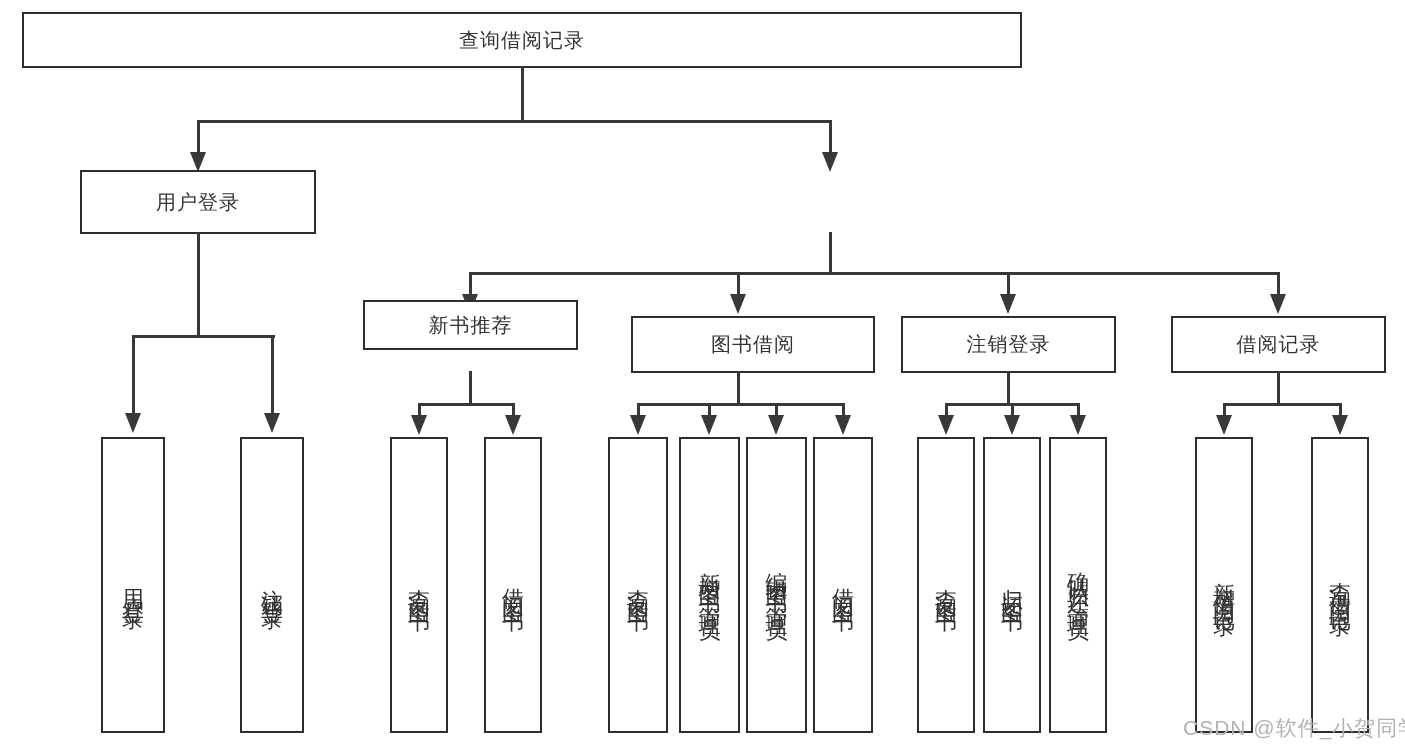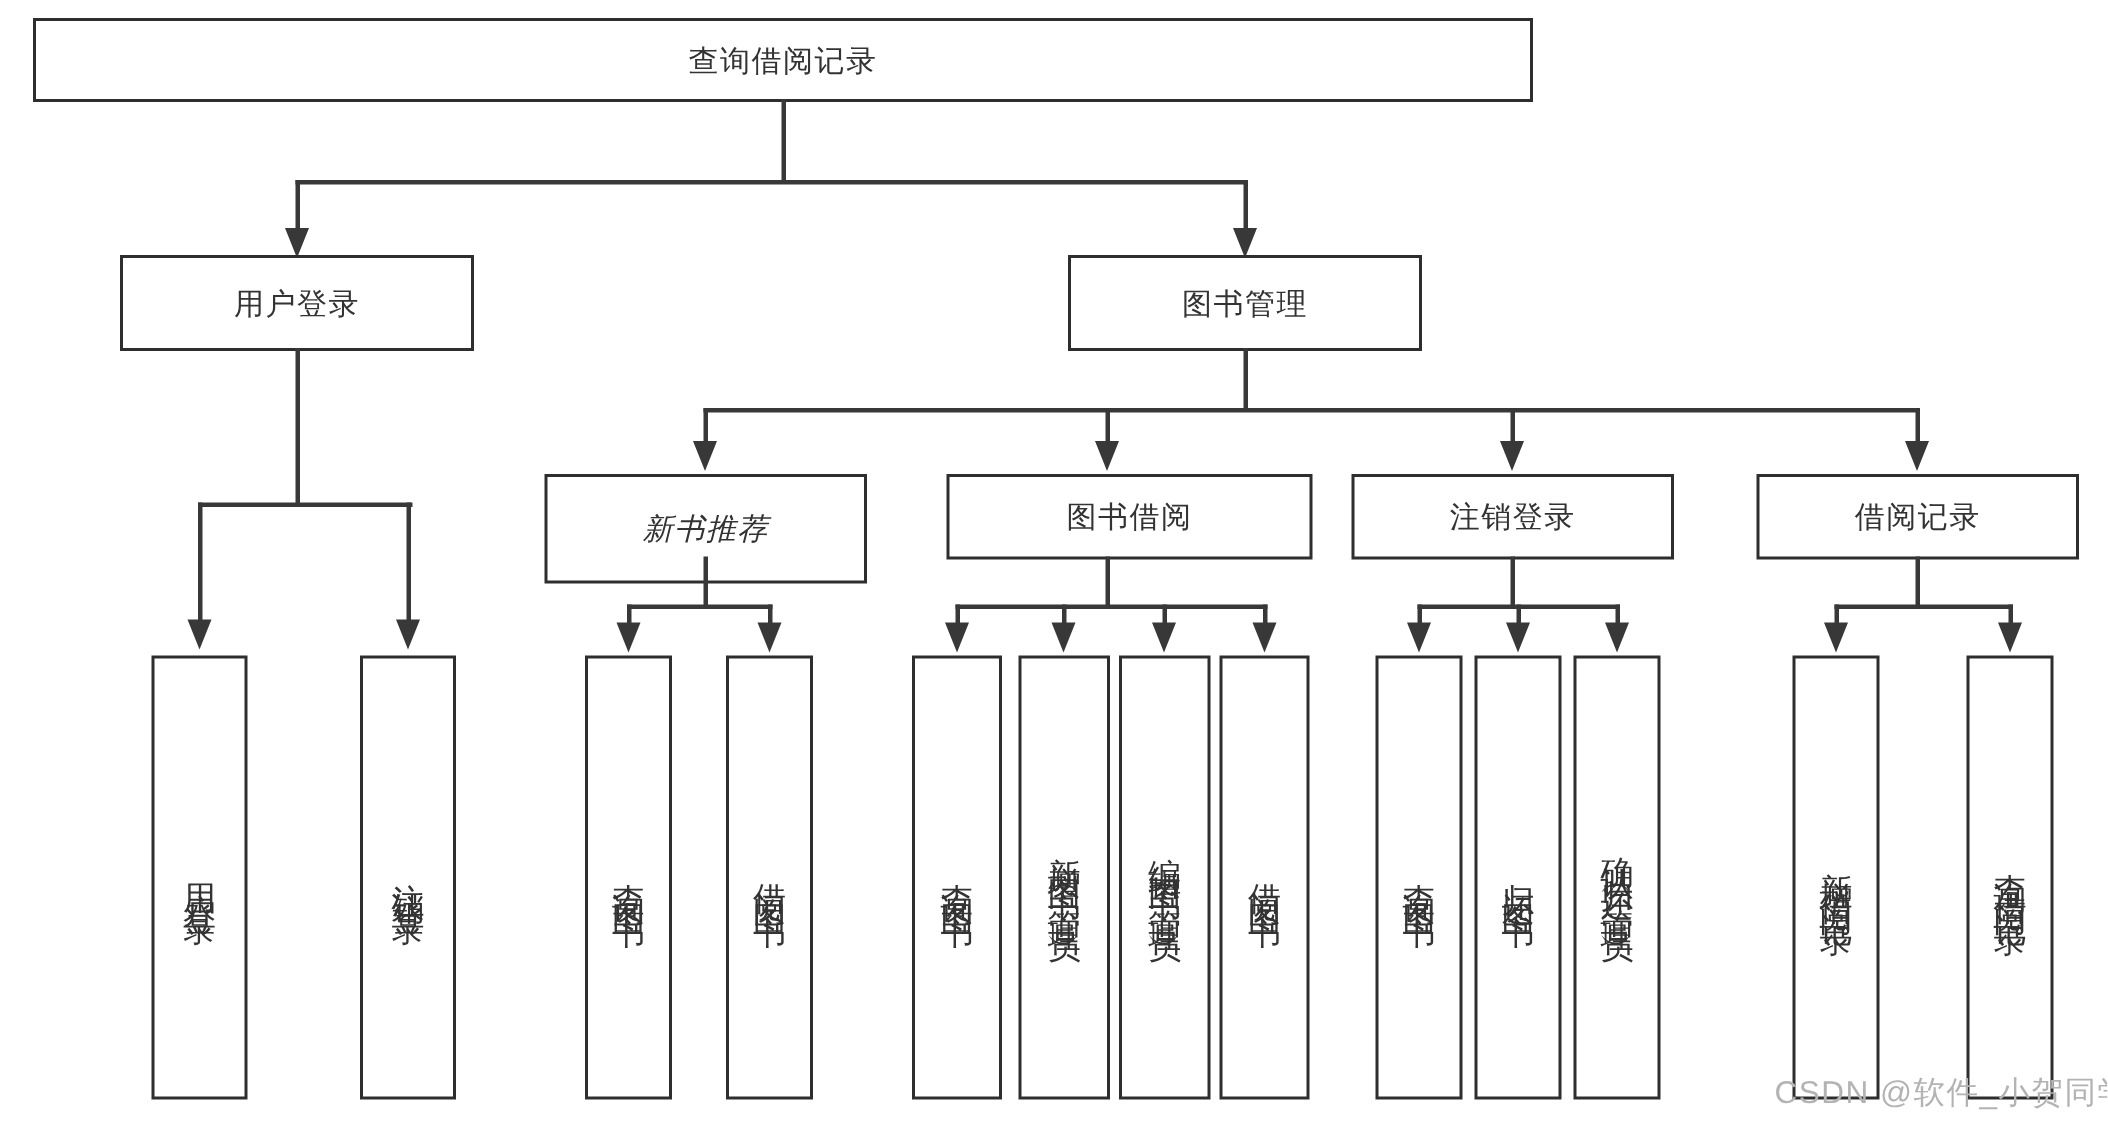--- a/index.html
+++ b/index.html
@@ -67,43 +67,40 @@
   <div class="vline" style="left:520.5px;top:66px;height:54px;"></div>
   <div class="hline" style="left:196.5px;top:120px;width:635px;"></div>
   <div class="vline" style="left:196.5px;top:120px;height:34px;"></div>
   <div class="arrow" style="left:190px;top:152px;"></div>
   <div class="vline" style="left:828.5px;top:120px;height:34px;"></div>
   <div class="arrow" style="left:822px;top:152px;"></div>
 
   <div class="box" style="left:80px;top:170px;width:236px;height:64px;">
     <span>用户登录</span>
   </div>
-  <div class="box" style="left:712px;top:170px;width:236px;height:64px;">
-    <span>图书管理</span>
-  </div>
 
   <div class="vline" style="left:196.5px;top:232px;height:105px;"></div>
   <div class="hline" style="left:131.5px;top:335px;width:143px;"></div>
   <div class="vline" style="left:131.5px;top:335px;height:80px;"></div>
   <div class="arrow" style="left:125px;top:413px;"></div>
   <div class="vline" style="left:270.5px;top:335px;height:80px;"></div>
   <div class="arrow" style="left:264px;top:413px;"></div>
 
   <div class="vline" style="left:828.5px;top:232px;height:42px;"></div>
   <div class="hline" style="left:469px;top:272px;width:811px;"></div>
   <div class="vline" style="left:469px;top:272px;height:24px;"></div>
   <div class="arrow" style="left:462px;top:294px;"></div>
   <div class="vline" style="left:737px;top:272px;height:24px;"></div>
   <div class="arrow" style="left:730px;top:294px;"></div>
   <div class="vline" style="left:1007px;top:272px;height:24px;"></div>
   <div class="arrow" style="left:1000px;top:294px;"></div>
   <div class="vline" style="left:1277px;top:272px;height:24px;"></div>
   <div class="arrow" style="left:1270px;top:294px;"></div>
 
-  <div class="box" style="left:363px;top:316px;width:215px;height:73px;font-style:italic;">
+  <div class="box" style="left:363px;top:300px;width:215px;height:50px;">
     <span>新书推荐</span>
   </div>
   <div class="box" style="left:631px;top:316px;width:244px;height:57px;">
     <span>图书借阅</span>
   </div>
   <div class="box" style="left:901px;top:316px;width:215px;height:57px;">
     <span>注销登录</span>
   </div>
   <div class="box" style="left:1171px;top:316px;width:215px;height:57px;">
     <span>借阅记录</span>

